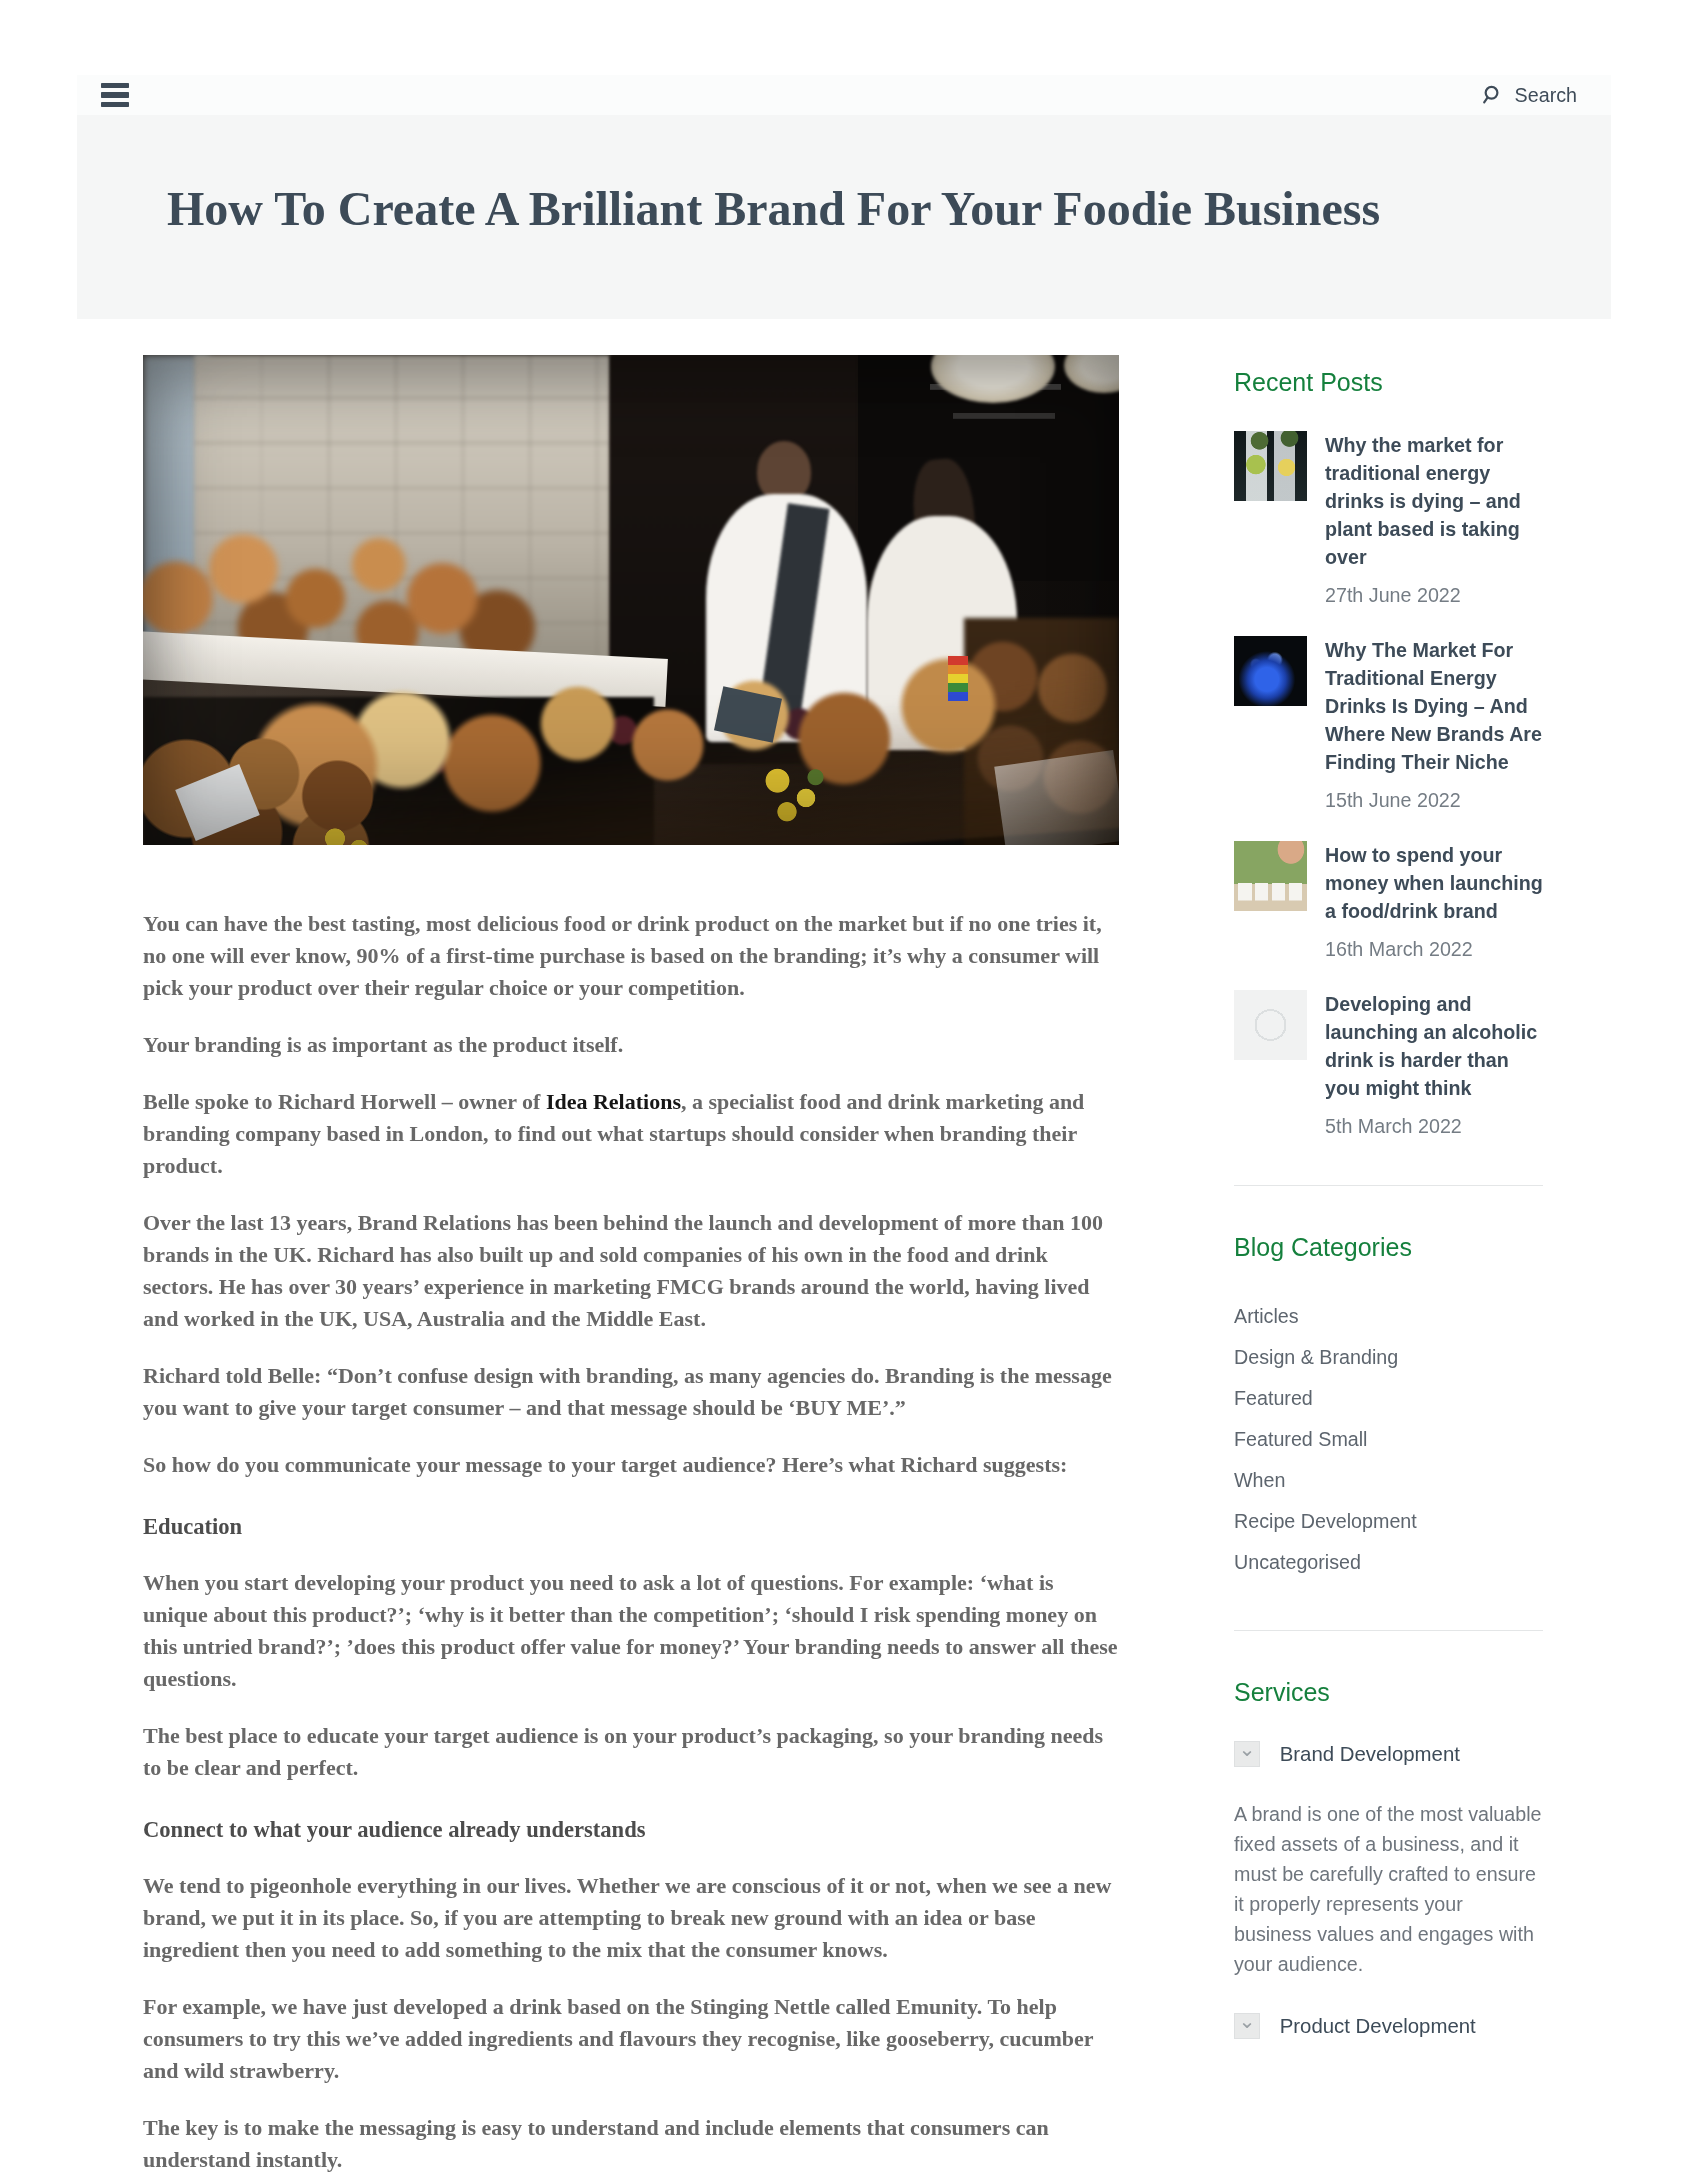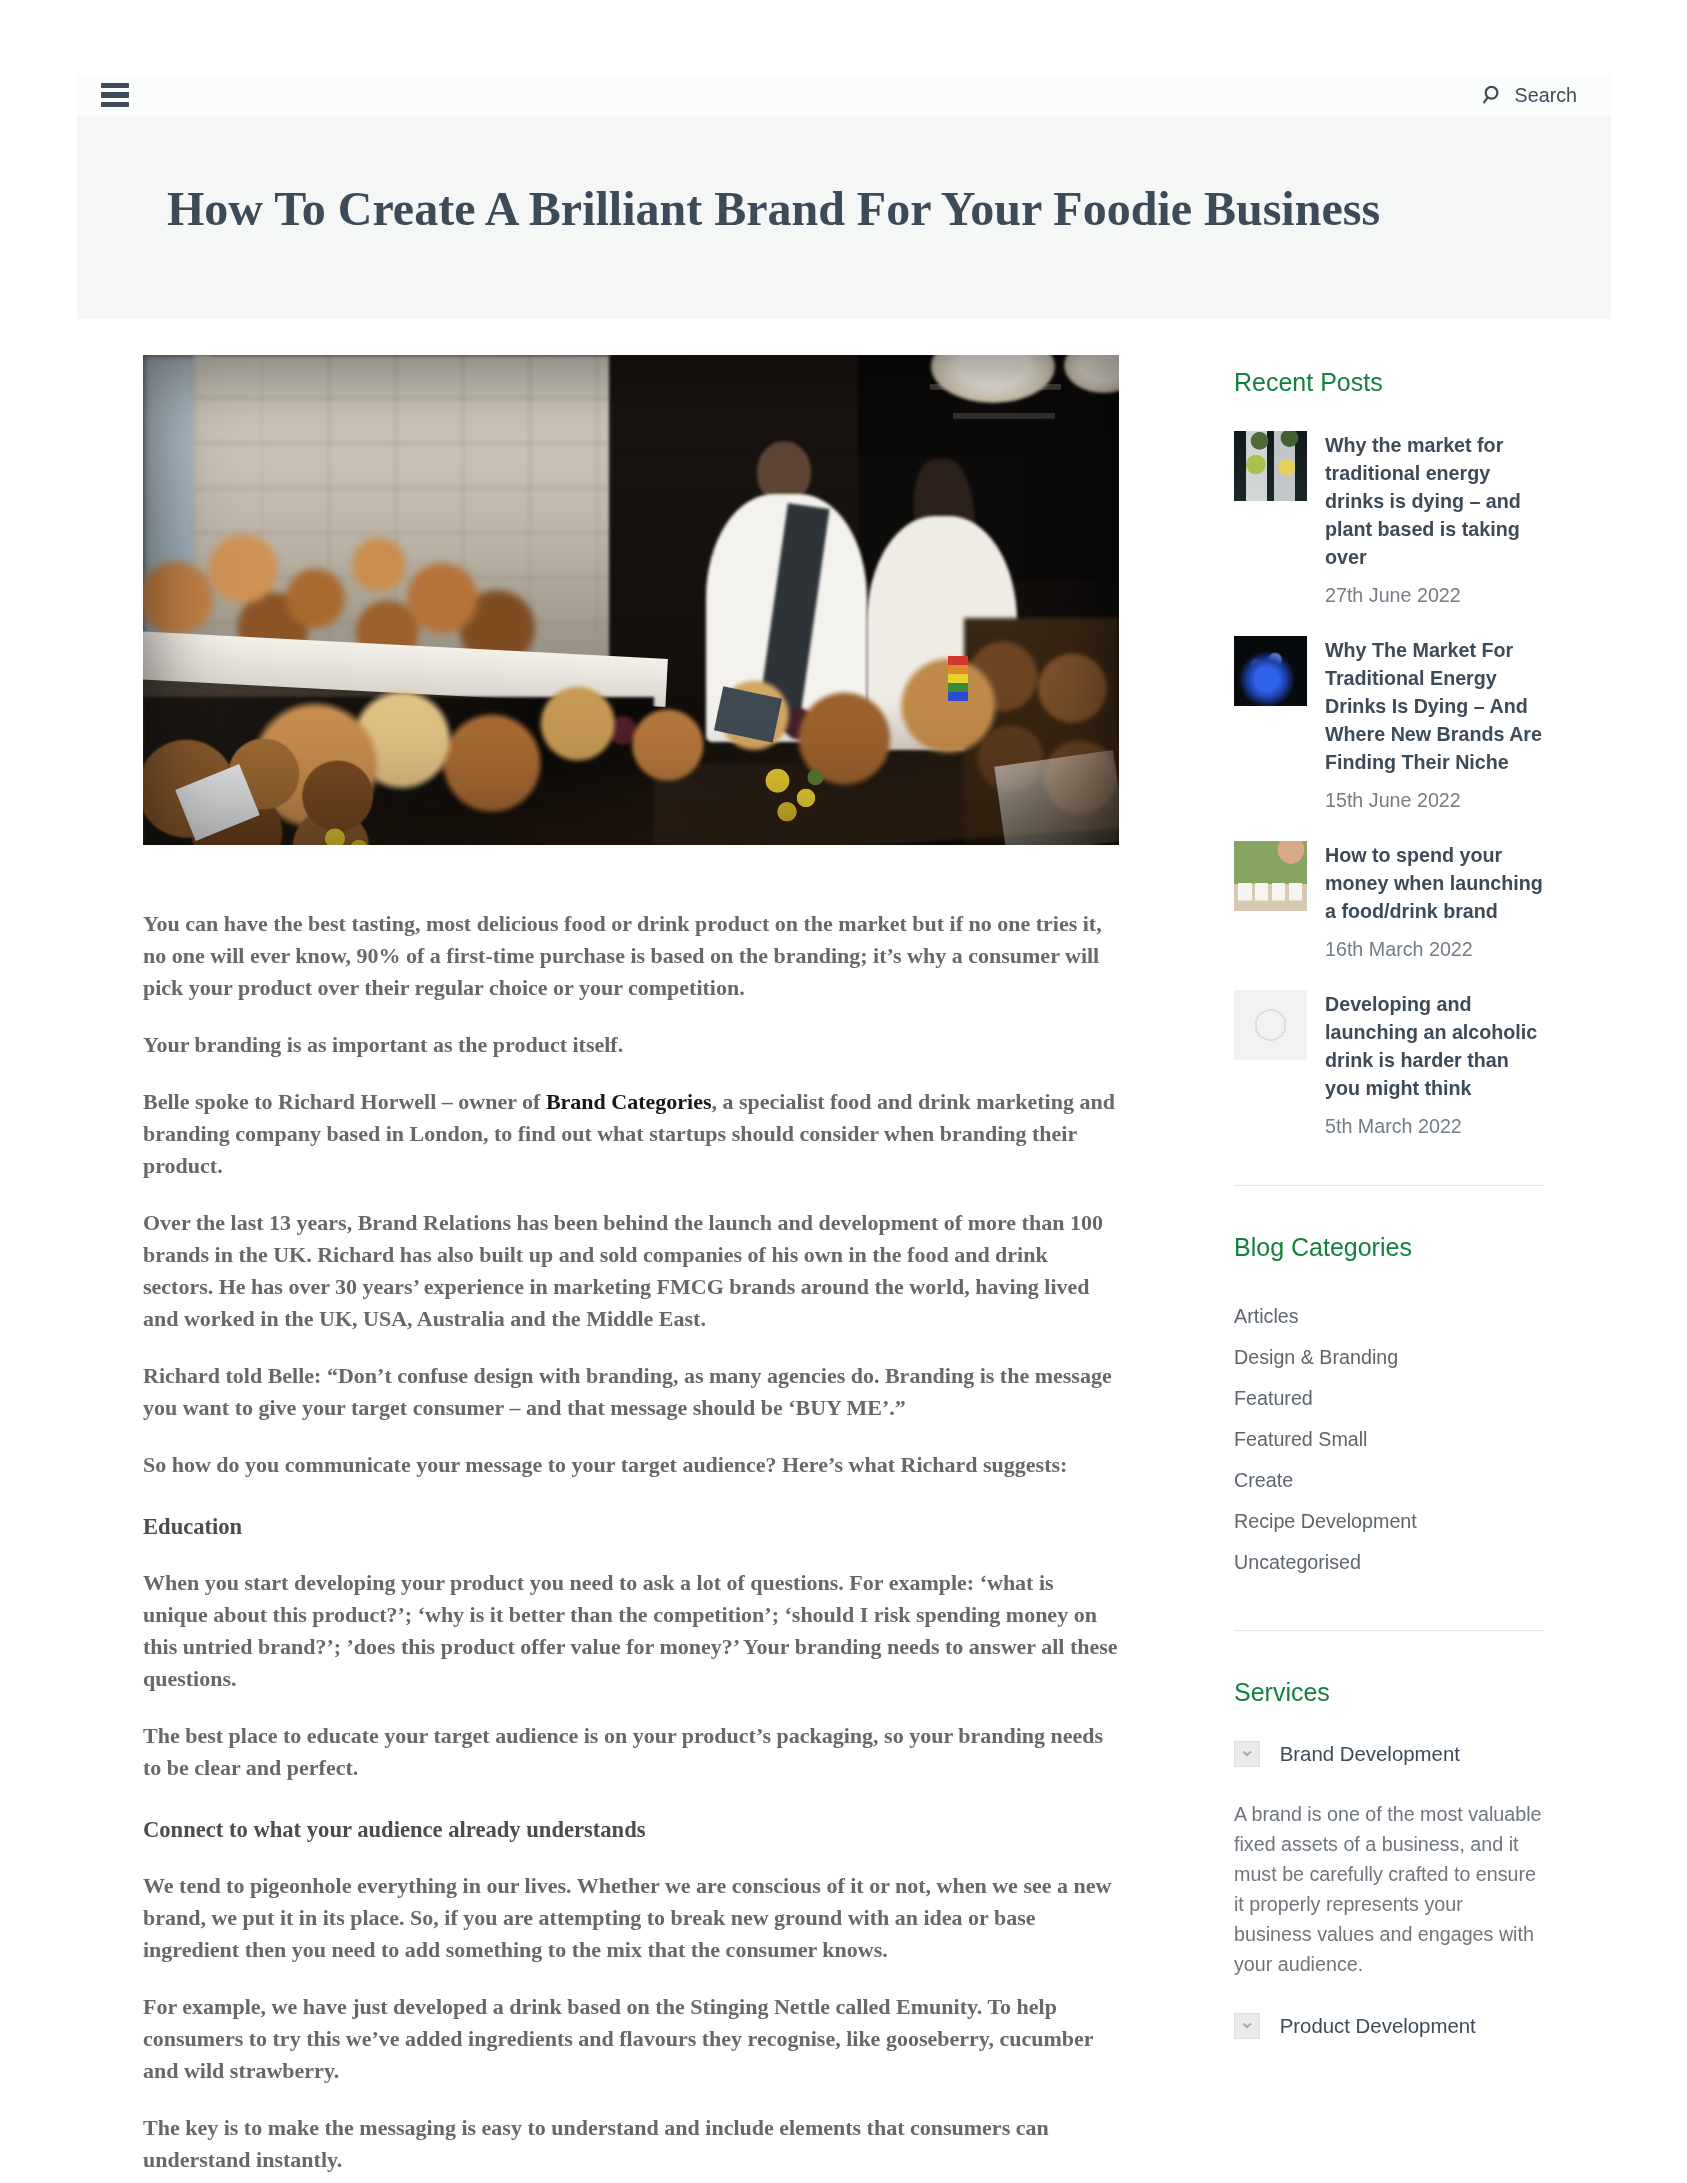--- a/index.html
+++ b/index.html
@@ -211,21 +211,21 @@
           <div class="hl-sign2"></div>
           <div class="hl-flag"></div>
           <div class="hl-flowers"></div>
           <div class="hl-flowers2"></div>
           <div class="hl-glass"></div>
           <div class="hl-vignette"></div>
         </div>
 
         <p>You can have the best tasting, most delicious food or drink product on the market but if no one tries it, no one will ever know, 90% of a first-time purchase is based on the branding; it’s why a consumer will pick your product over their regular choice or your competition.</p>
         <p>Your branding is as important as the product itself.</p>
-        <p><span>Belle spoke to Richard Horwell – owner of </span><span class="lnk">Brand Categories</span><span>, a specialist food and drink marketing and branding company based in London, to find out what startups should consider when branding their product.</span></p>
+        <p><span>Belle spoke to Richard Horwell – owner of </span><span class="lnk">Idea Relations</span><span>, a specialist food and drink marketing and branding company based in London, to find out what startups should consider when branding their product.</span></p>
         <p>Over the last 13 years, Brand Relations has been behind the launch and development of more than 100 brands in the UK. Richard has also built up and sold companies of his own in the food and drink sectors. He has over 30 years’ experience in marketing FMCG brands around the world, having lived and worked in the UK, USA, Australia and the Middle East.</p>
         <p>Richard told Belle: “Don’t confuse design with branding, as many agencies do. Branding is the message you want to give your target consumer – and that message should be ‘BUY ME’.”</p>
         <p>So how do you communicate your message to your target audience? Here’s what Richard suggests:</p>
         <h3>Education</h3>
         <p>When you start developing your product you need to ask a lot of questions. For example: ‘what is unique about this product?’; ‘why is it better than the competition’; ‘should I risk spending money on this untried brand?’; ’does this product offer value for money?’ Your branding needs to answer all these questions.</p>
         <p>The best place to educate your target audience is on your product’s packaging, so your branding needs to be clear and perfect.</p>
         <h3>Connect to what your audience already understands</h3>
         <p>We tend to pigeonhole everything in our lives. Whether we are conscious of it or not, when we see a new brand, we put it in its place. So, if you are attempting to break new ground with an idea or base ingredient then you need to add something to the mix that the consumer knows.</p>
         <p>For example, we have just developed a drink based on the Stinging Nettle called Emunity. To help consumers to try this we’ve added ingredients and flavours they recognise, like gooseberry, cucumber and wild strawberry.</p>
         <p>The key is to make the messaging is easy to understand and include elements that consumers can understand instantly.</p>
@@ -272,21 +272,21 @@
       </div>
 
       <div class="divider"></div>
 
       <h2 class="side-h2">Blog Categories</h2>
       <div class="cats">
         <a>Articles</a>
         <a>Design &amp; Branding</a>
         <a>Featured</a>
         <a>Featured Small</a>
-        <a>Create</a>
+        <a>When</a>
         <a>Recipe Development</a>
         <a>Uncategorised</a>
       </div>
 
       <div class="divider"></div>
 
       <h2 class="side-h2">Services</h2>
 
       <div class="svc-row">
         <div class="chev-box">

